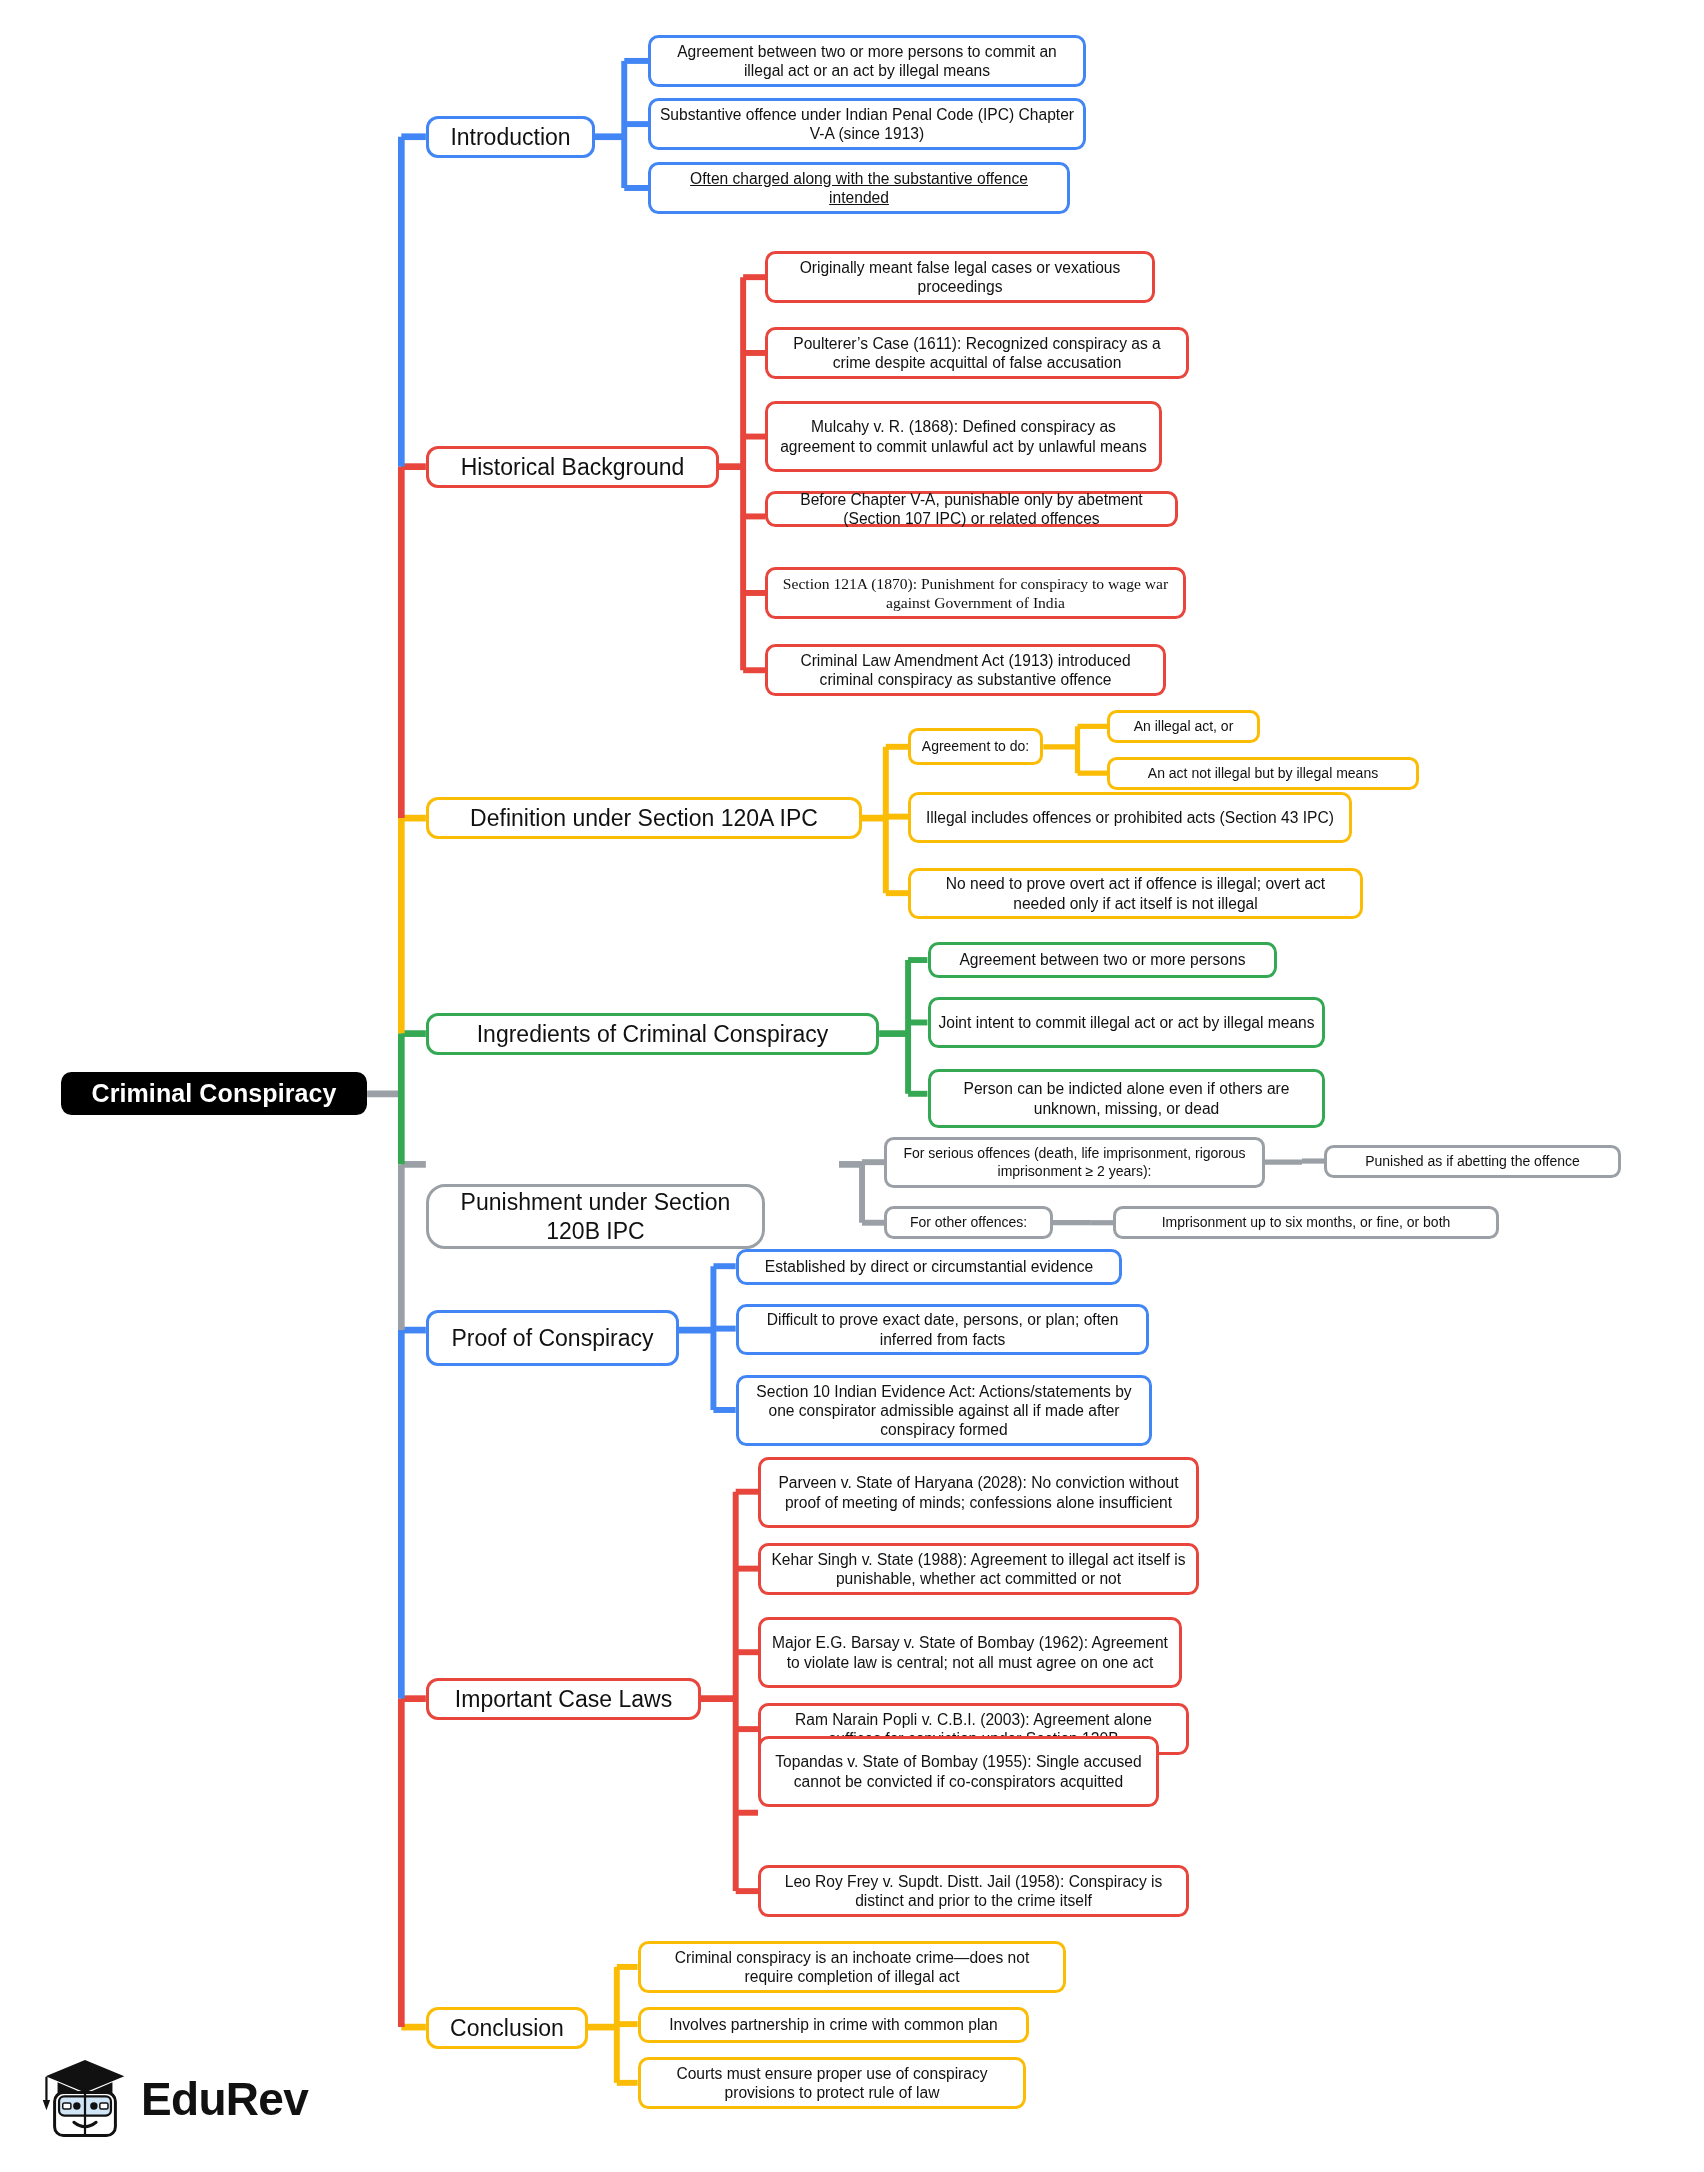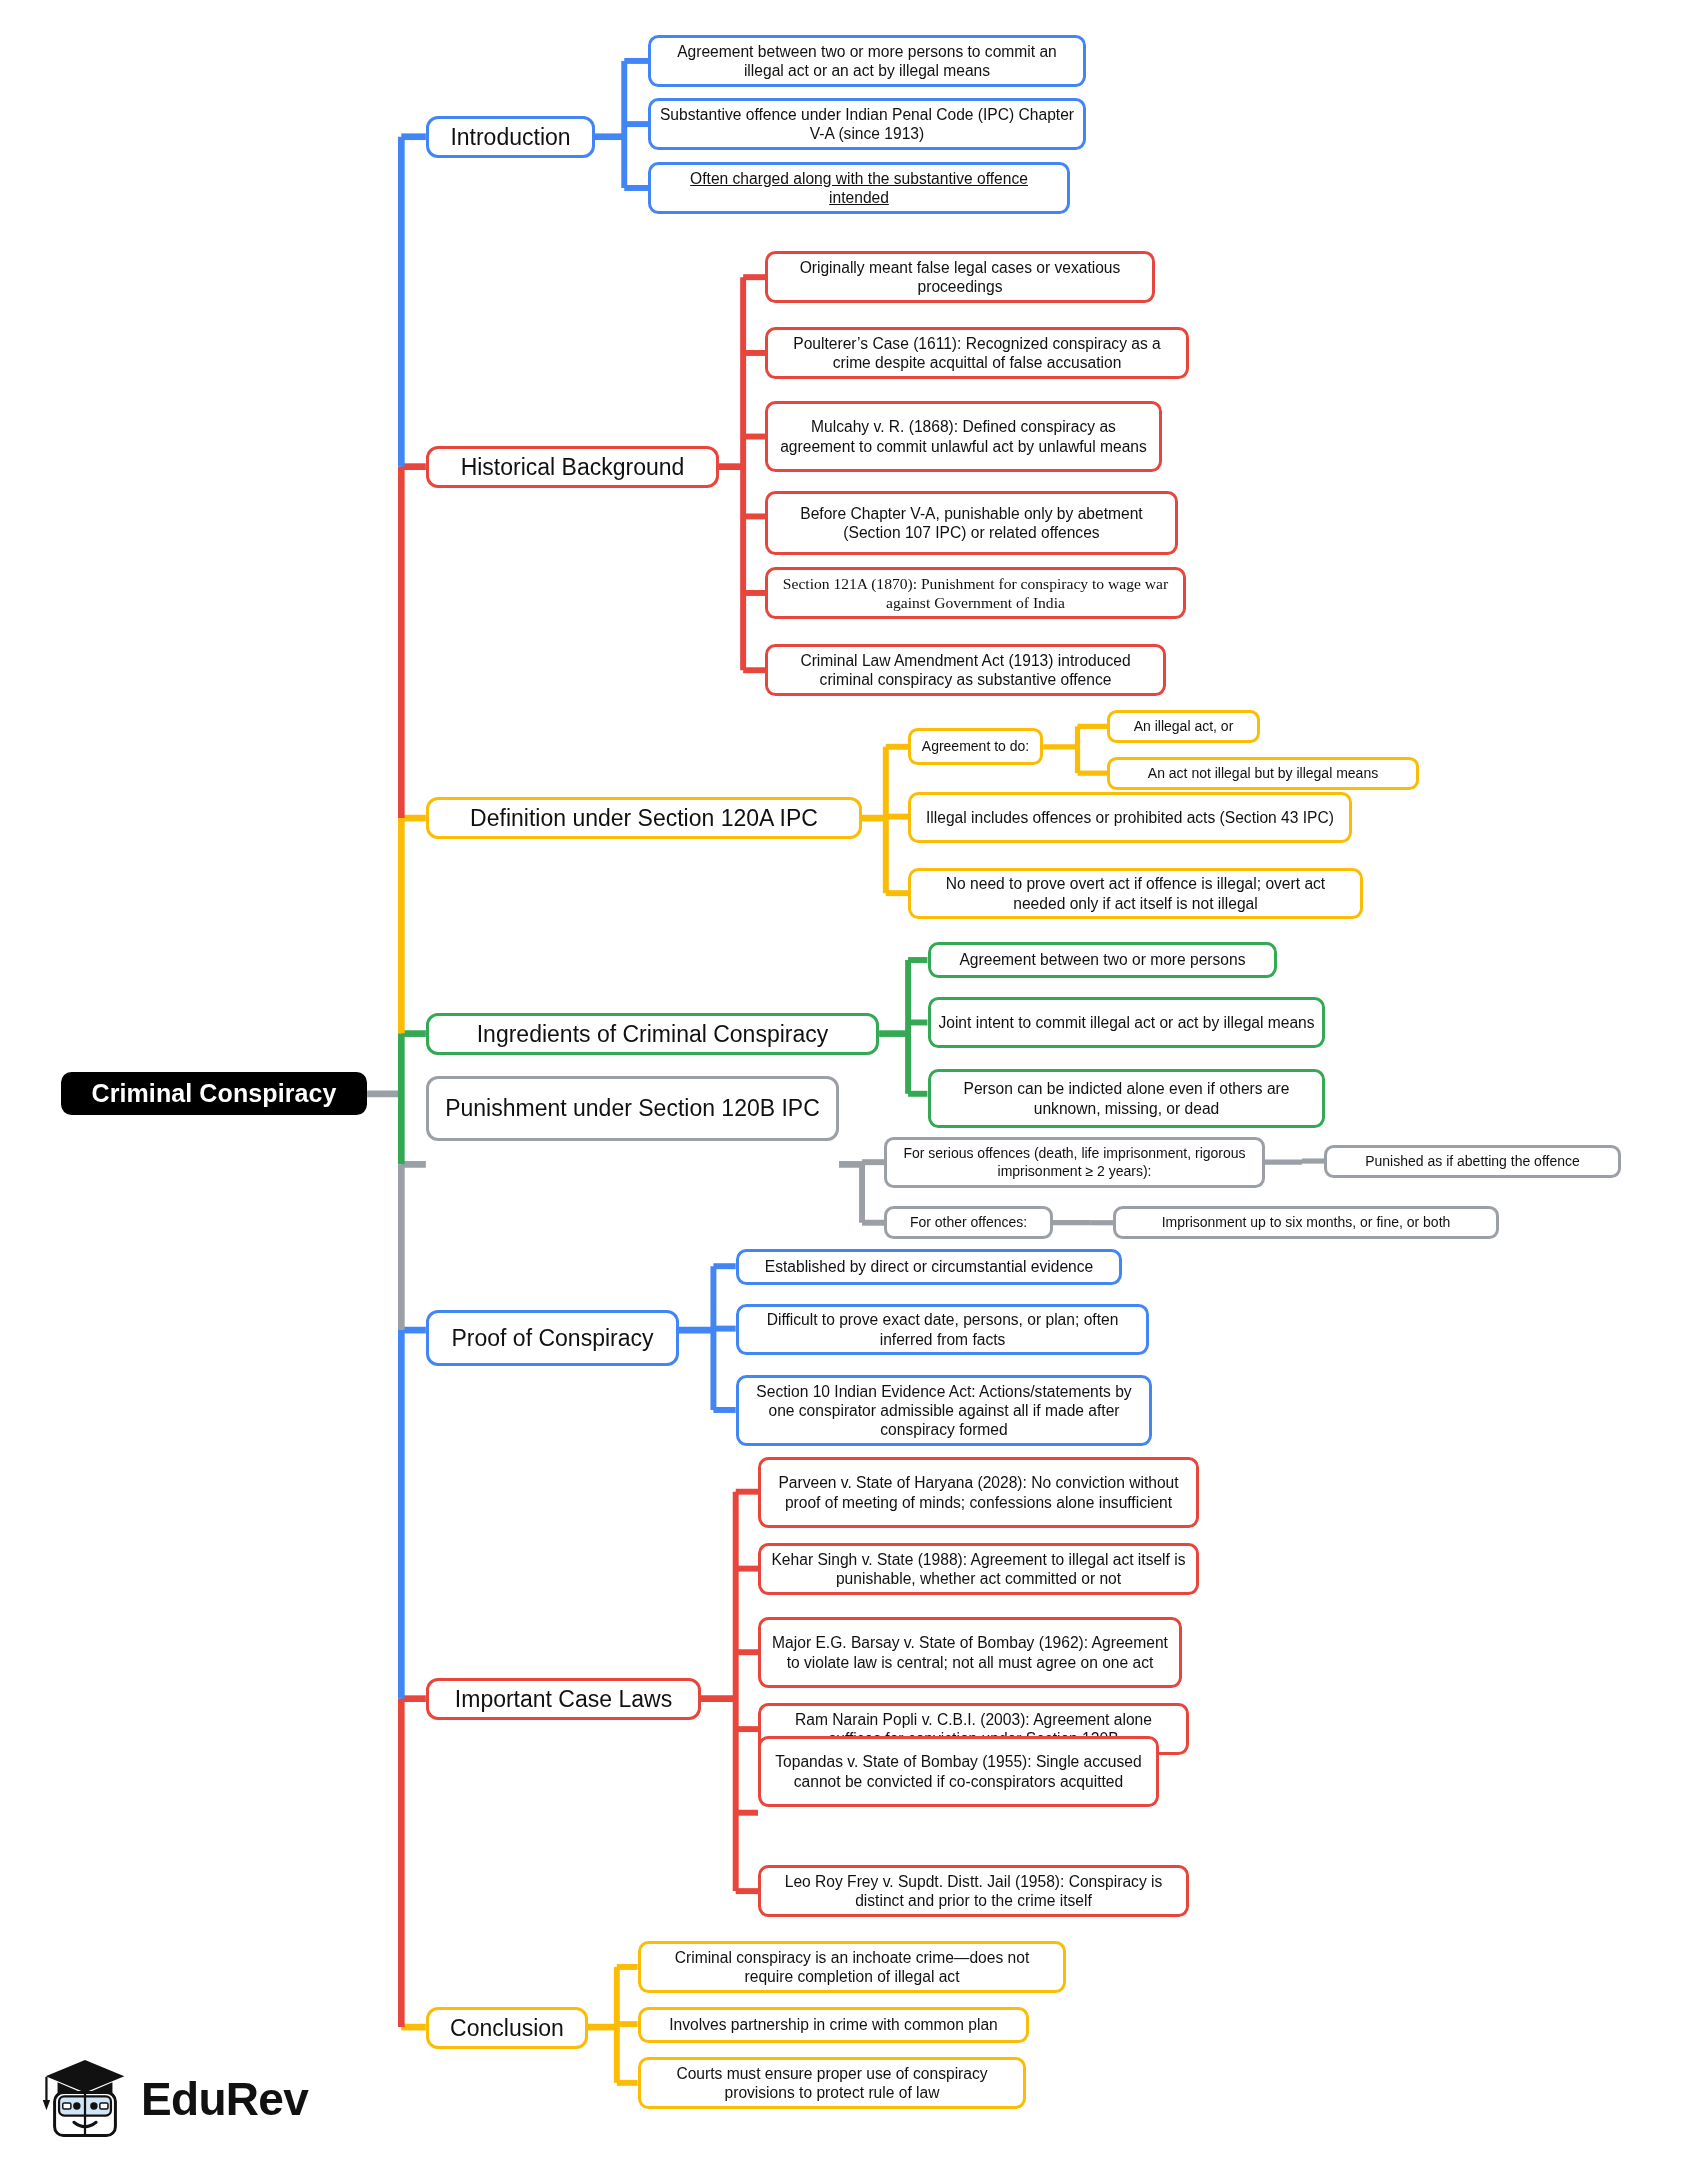--- a/index.html
+++ b/index.html
@@ -183,21 +183,21 @@
       </div>
       <div class="node leaf c-red" style="left: 765px; top: 251px; width: 390px; height: 52px;">
         <span>Originally meant false legal cases or vexatious proceedings</span>
       </div>
       <div class="node leaf c-red" style="left: 765px; top: 327px; width: 424px; height: 52px;">
         <span>Poulterer’s Case (1611): Recognized conspiracy as a crime despite acquittal of false accusation</span>
       </div>
       <div class="node leaf c-red" style="left: 765px; top: 401px; width: 397px; height: 71px;">
         <span>Mulcahy v. R. (1868): Defined conspiracy as agreement to commit unlawful act by unlawful means</span>
       </div>
-      <div class="node leaf c-red" style="left: 765px; top: 491px; width: 413px; height: 64px;">
+      <div class="node leaf c-red" style="left: 765px; top: 491px; width: 413px; height: 36px;">
         <span>Before Chapter V-A, punishable only by abetment (Section 107 IPC) or related offences</span>
       </div>
       <div class="node leaf c-red" style="left: 765px; top: 567px; width: 421px; height: 52px; font-family: Liberation Serif, serif;">
         <span>Section 121A (1870): Punishment for conspiracy to wage war against Government of India</span>
       </div>
       <div class="node leaf c-red" style="left: 765px; top: 644px; width: 401px; height: 52px;">
         <span>Criminal Law Amendment Act (1913) introduced criminal conspiracy as substantive offence</span>
       </div>
       <div class="node branch c-yellow" style="left: 426px; top: 797px; width: 436px; height: 42px;">
         <span>Definition under Section 120A IPC</span>
@@ -222,21 +222,21 @@
       </div>
       <div class="node leaf c-green" style="left: 928px; top: 942px; width: 349px; height: 36px;">
         <span>Agreement between two or more persons</span>
       </div>
       <div class="node leaf c-green" style="left: 928px; top: 997px; width: 397px; height: 51px;">
         <span>Joint intent to commit illegal act or act by illegal means</span>
       </div>
       <div class="node leaf c-green" style="left: 928px; top: 1069px; width: 397px; height: 59px;">
         <span>Person can be indicted alone even if others are unknown, missing, or dead</span>
       </div>
-      <div class="node branch c-grey" style="left: 426px; top: 1076px; width: 413px; height: 65px;">
+      <div class="node branch c-grey" style="left: 426px; top: 1184px; width: 339px; height: 65px; border-radius: 19px;">
         <span>Punishment under Section 120B IPC</span>
       </div>
       <div class="node leaf2 c-grey" style="left: 884px; top: 1137px; width: 381px; height: 51px;">
         <span style="font-size: 14px;">For serious offences (death, life imprisonment, rigorous imprisonment ≥ 2 years):</span>
       </div>
       <div class="node leaf2 c-grey" style="left: 1324px; top: 1145px; width: 297px; height: 33px;">
         <span style="font-size: 14px;">Punished as if abetting the offence</span>
       </div>
       <div class="node leaf2 c-grey" style="left: 884px; top: 1206px; width: 169px; height: 33px;">
         <span style="font-size: 14px;">For other offences:</span>

